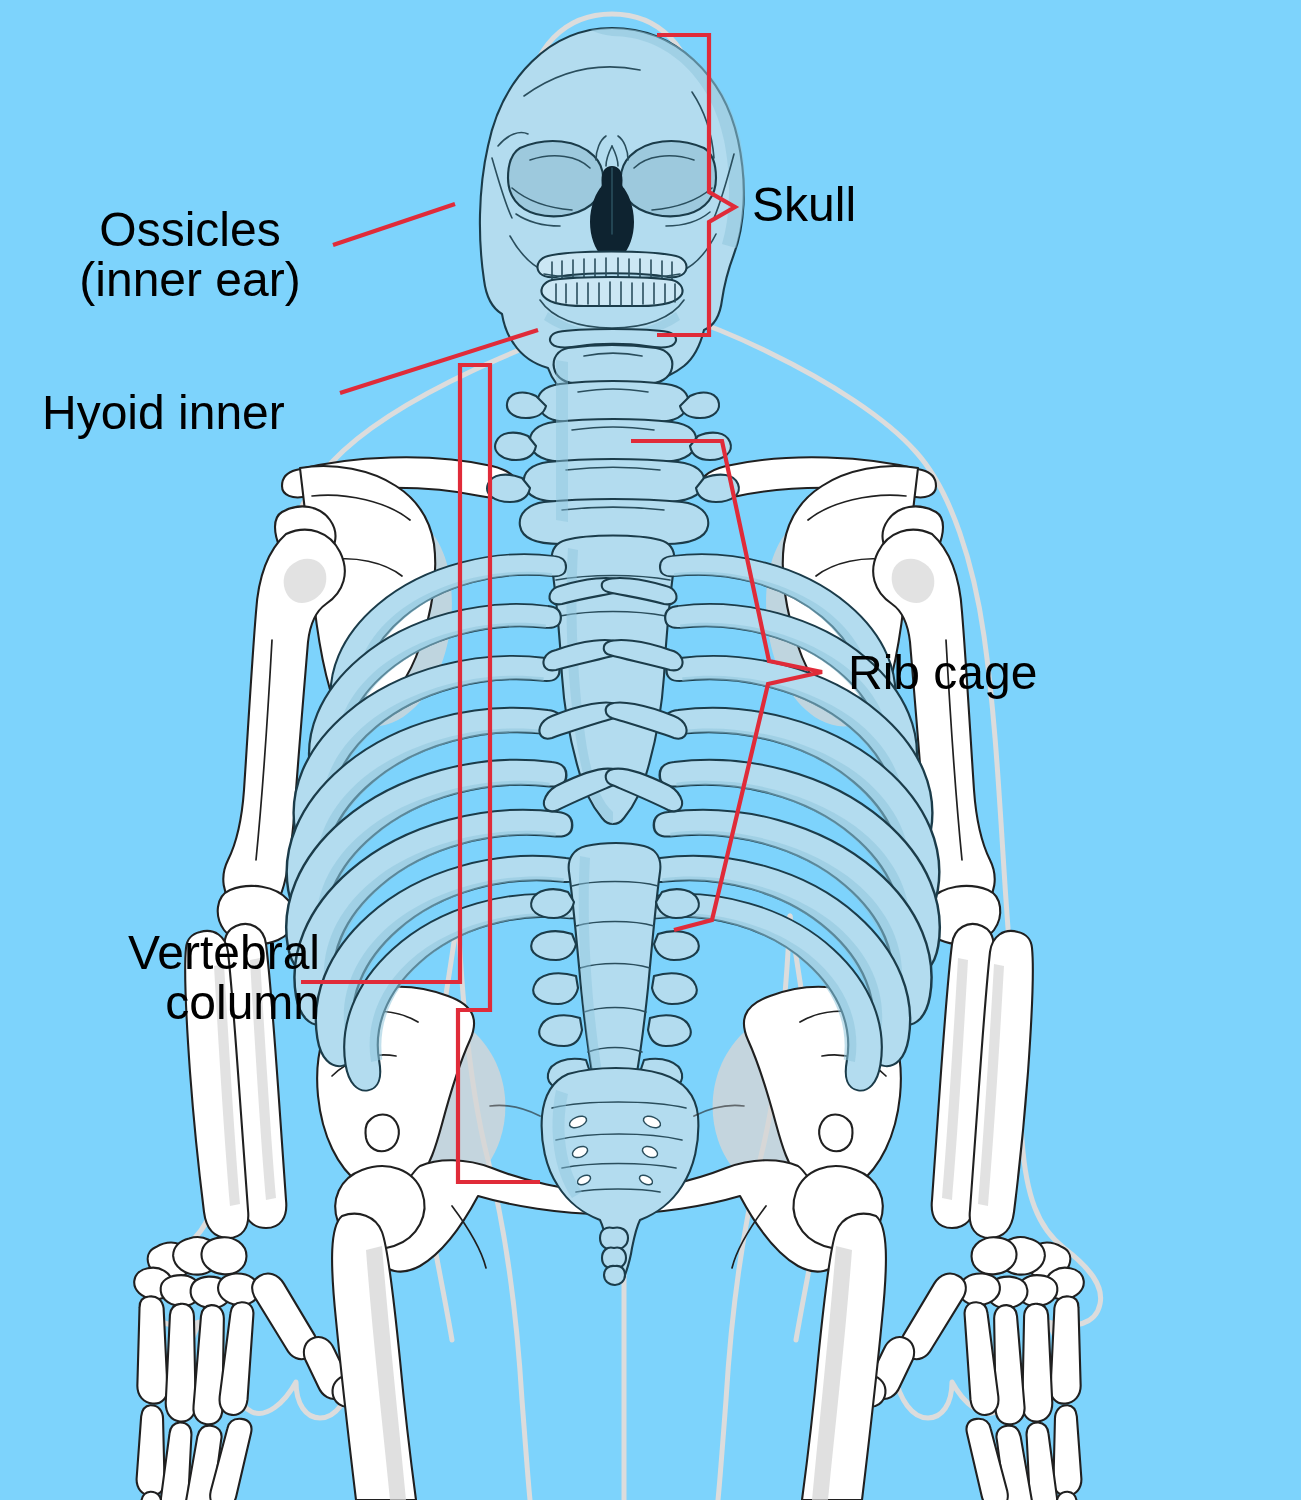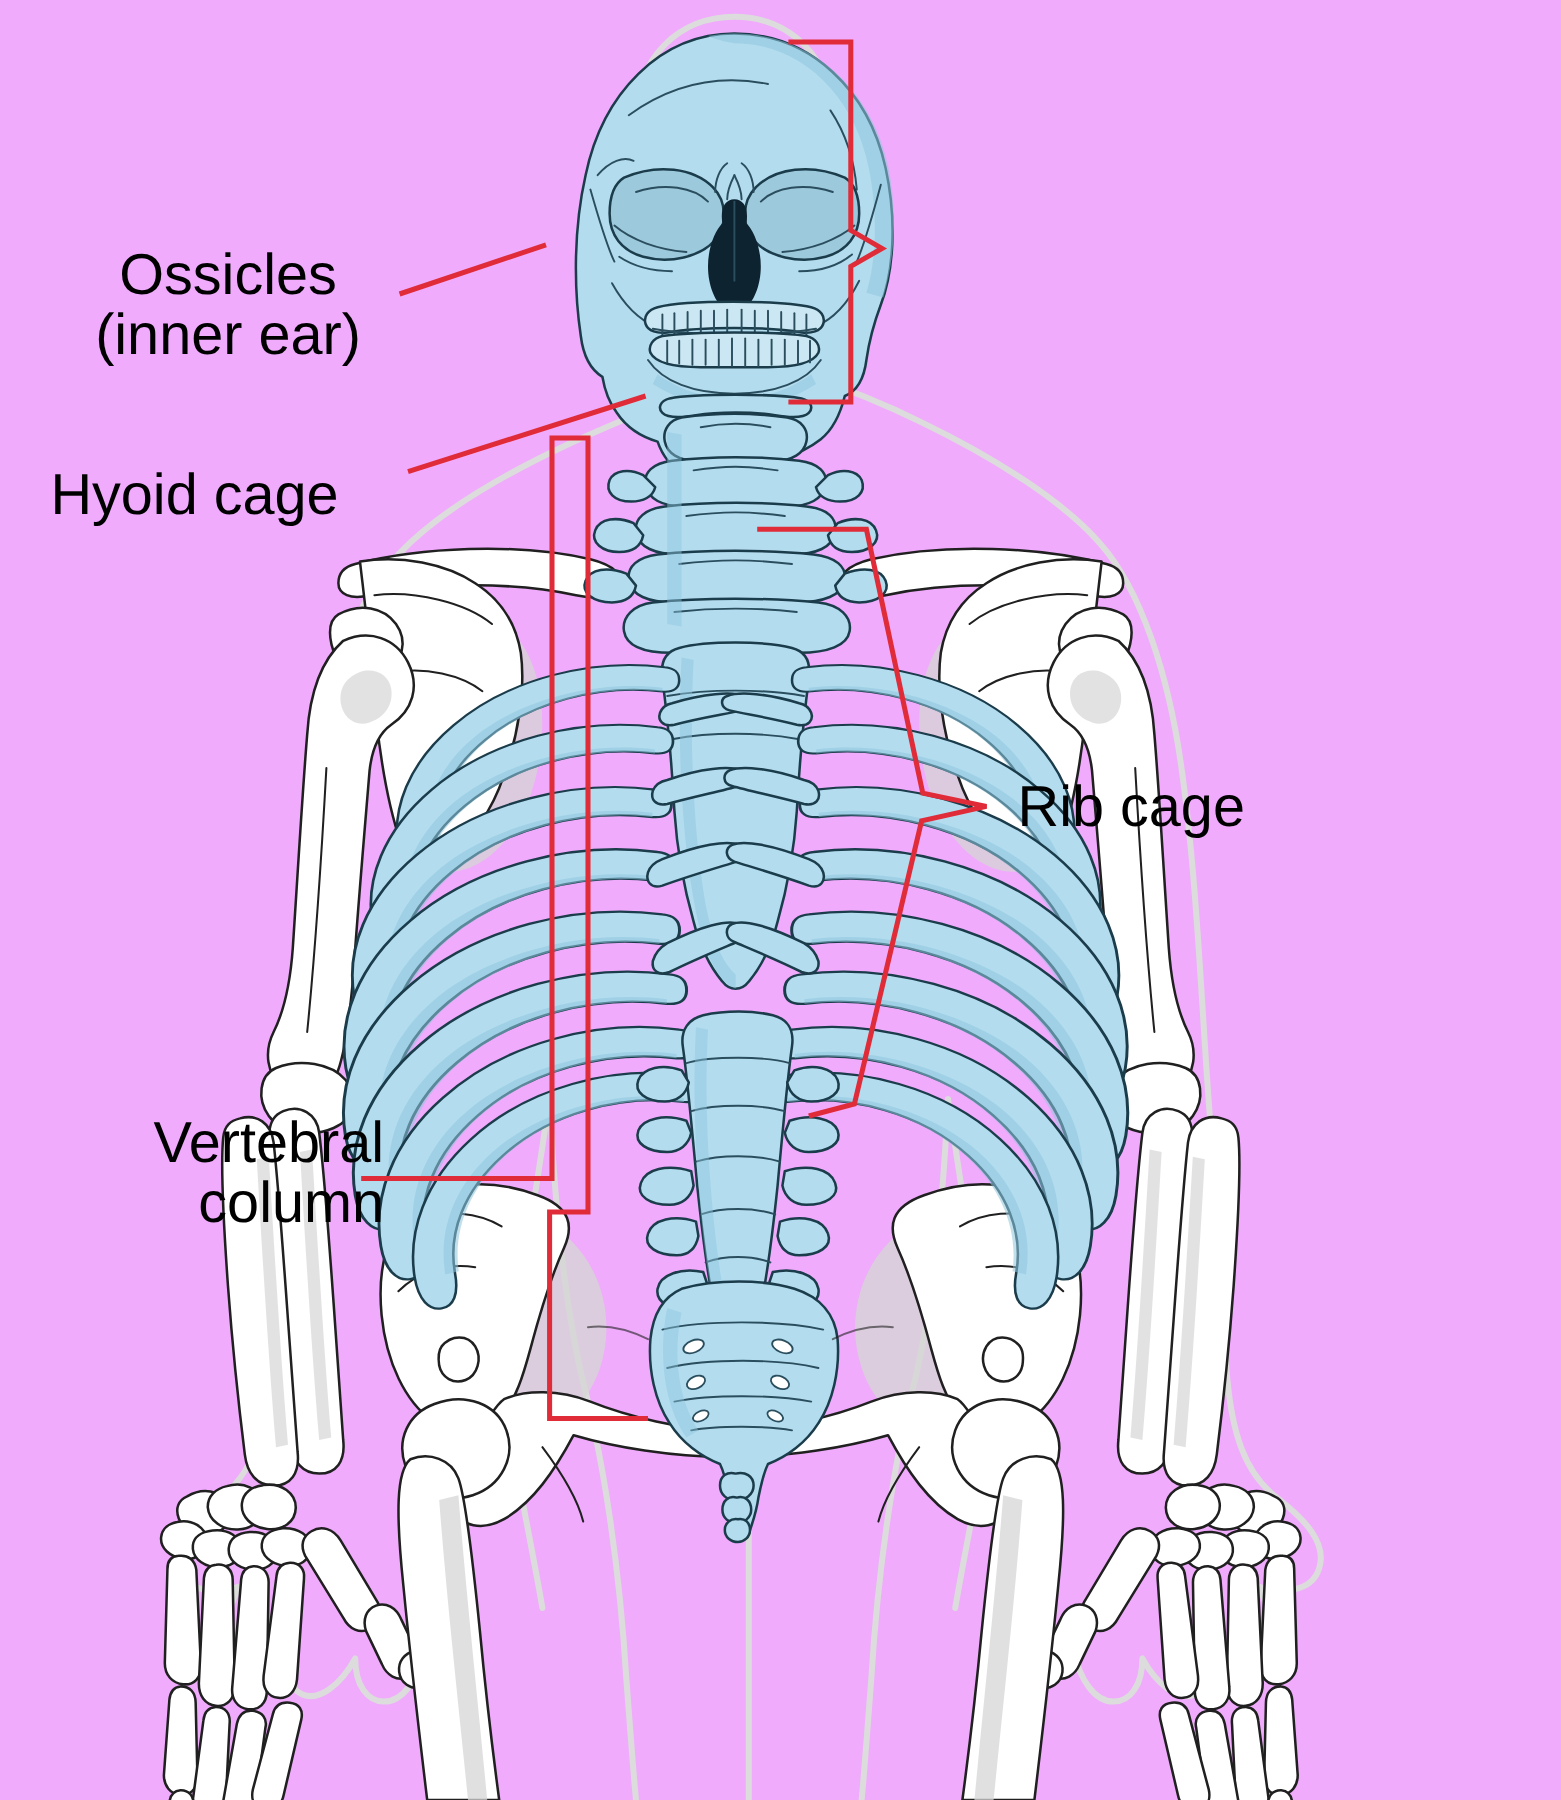--- a/index.html
+++ b/index.html
@@ -1,17 +1,17 @@
 <!DOCTYPE html>
 <html style="--accent: #e02b39;"><head>
 <meta charset="utf-8">
 <style>
   html,body{margin:0;padding:0;background:#ffffff;}
   body{font-family:"Liberation Sans",sans-serif;}
-  #stage{position:relative;width:1301px;height:1500px;background:#f0abfc;overflow:hidden;}
+  #stage{position:relative;width:1301px;height:1500px;background:#7dd3fc;overflow:hidden;}
   #fig{position:absolute;inset:0;width:1301px;height:1500px;}
   .lbl{position:absolute;color:#000;font-family:"Liberation Sans",sans-serif;font-size:48px;line-height:1.04;white-space:pre;font-weight:400;}
   .lbl.c{text-align:center;}
 </style>
 </head>
 <body>
 
 <div id="stage">
 
   <svg id="fig" viewBox="0 0 1301 1500" xmlns="http://www.w3.org/2000/svg">
@@ -433,21 +433,22 @@
       <polyline class="lead" id="lead-skull" points="657,35 709,35 709,192 735,207 709,222 709,335 657,335"></polyline>
       <polyline class="lead" id="lead-hyoid" points="538,330 340,393"></polyline>
       <polyline class="lead" id="lead-ribcage" points="631,441 722,441 769,661 822,672 768,684 712,920 674,930"></polyline>
       <polyline class="lead" id="lead-vertebral" points="301,982 460,982 460,365 490,365 490,1010 458,1010 458,1182 540,1182"></polyline>
     </g>
   </svg>
 
   <div class="lbl c" id="t-ossicles" style="left:40px;top:205px;width:300px;">Ossicles
 (inner ear)</div>
 
-
-  <div class="lbl" id="t-hyoid" style="left:42px;top:388px;width:340px;">Hyoid cage</div>
+  <div class="lbl" id="t-skull" style="left:752px;top:180px;width:180px;">Skull</div>
+
+  <div class="lbl" id="t-hyoid" style="left:42px;top:388px;width:340px;">Hyoid inner</div>
 
   <div class="lbl" id="t-ribcage" style="left:848px;top:648px;width:280px;">Rib cage</div>
 
   <div class="lbl c" id="t-vertebral" style="left:20px;top:928px;width:300px;text-align:right;">Vertebral
 column</div>
 
 </div>
 
 </body></html>

